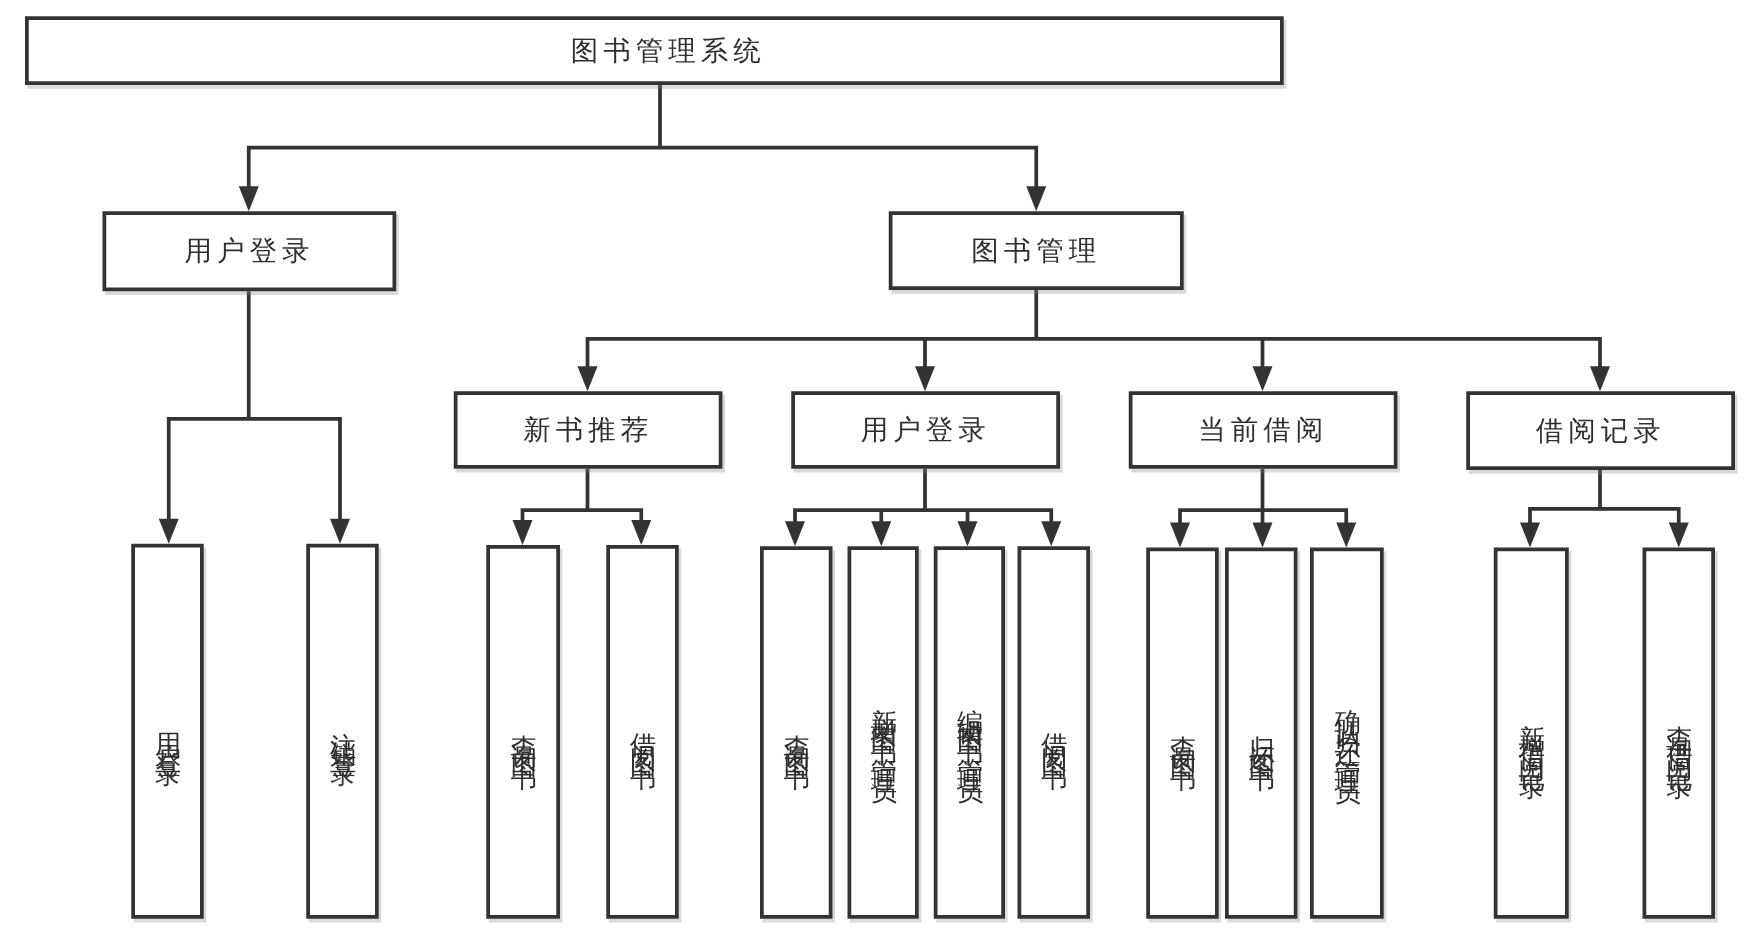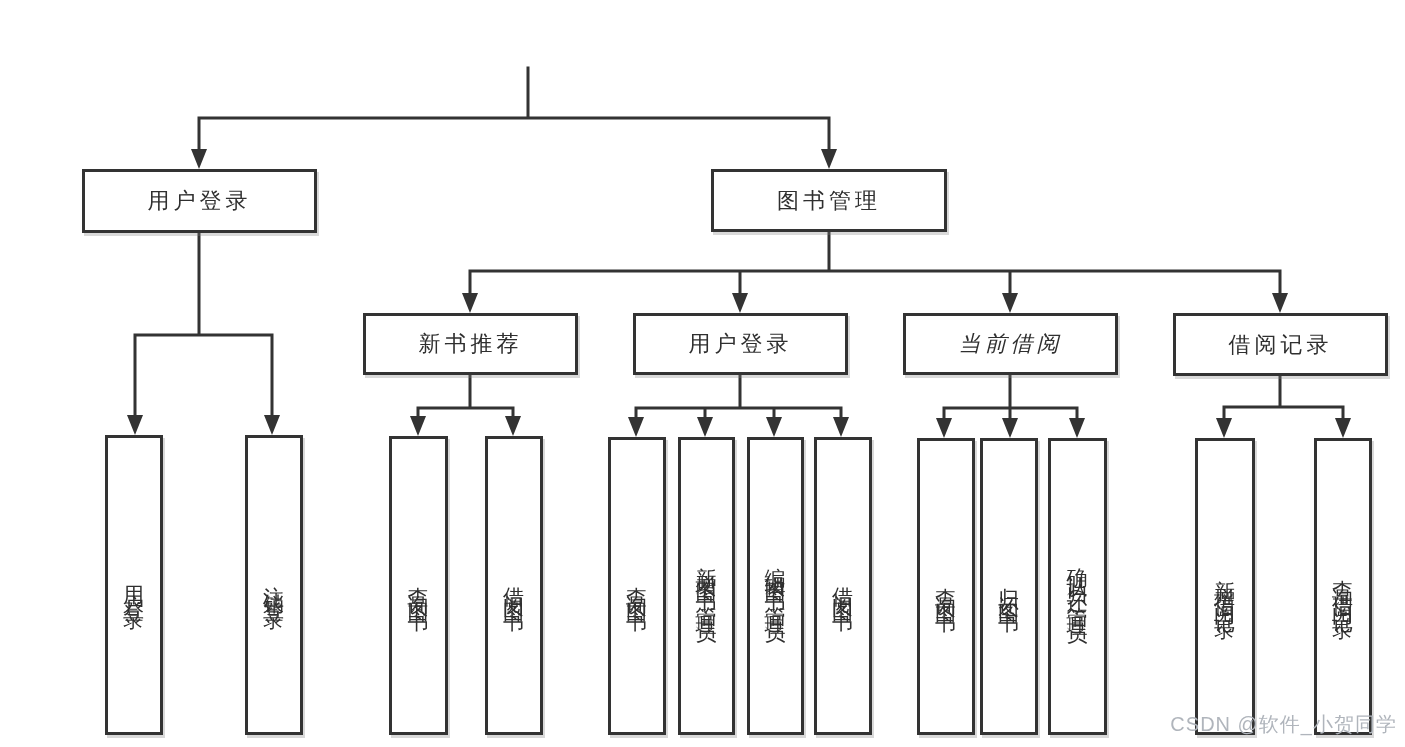--- a/index.html
+++ b/index.html
@@ -64,35 +64,38 @@
       <polygon points="766,417 782,417 774,437"></polygon>
       <polygon points="833,417 849,417 841,437"></polygon>
       <polygon points="936,418 952,418 944,438"></polygon>
       <polygon points="1002,418 1018,418 1010,438"></polygon>
       <polygon points="1069,418 1085,418 1077,438"></polygon>
       <polygon points="1216,418 1232,418 1224,438"></polygon>
       <polygon points="1335,418 1351,418 1343,438"></polygon>
     </g>
   </svg>
 
+  <div class="box root-box" style="left:20px; top:13px; width:1007px; height:55px;">
+    <span class="hlabel">图书管理系统</span>
+  </div>
 
   <div class="box" style="left:82px; top:169px; width:235px; height:64px;">
     <span class="hlabel">用户登录</span>
   </div>
   <div class="box" style="left:711px; top:169px; width:236px; height:63px;">
     <span class="hlabel">图书管理</span>
   </div>
 
   <div class="box" style="left:363px; top:313px; width:215px; height:62px;">
     <span class="hlabel">新书推荐</span>
   </div>
   <div class="box" style="left:633px; top:313px; width:215px; height:62px;">
     <span class="hlabel">用户登录</span>
   </div>
-  <div class="box" style="left:903px; top:313px; width:215px; height:62px;font-style:italic;">
+  <div class="box" style="left:903px; top:313px; width:215px; height:62px;">
     <span class="hlabel">当前借阅</span>
   </div>
   <div class="box" style="left:1173px; top:313px; width:215px; height:63px;">
     <span class="hlabel">借阅记录</span>
   </div>
 
   <div class="box" style="left:105px; top:435px; width:58px; height:300px;">
     <span class="vlabel">用户登录</span>
   </div>
   <div class="box" style="left:245px; top:435px; width:58px; height:300px;">
@@ -129,15 +132,14 @@
     <span class="vlabel">确认归还（管理员）</span>
   </div>
 
   <div class="box" style="left:1195px; top:438px; width:60px; height:297px;">
     <span class="vlabel">新增借阅记录</span>
   </div>
   <div class="box" style="left:1314px; top:438px; width:58px; height:297px;">
     <span class="vlabel">查询借阅记录</span>
   </div>
 
-  <div class="watermark">CSDN @软件_小贺同学</div>
 
 </div>
 
 </body></html>

